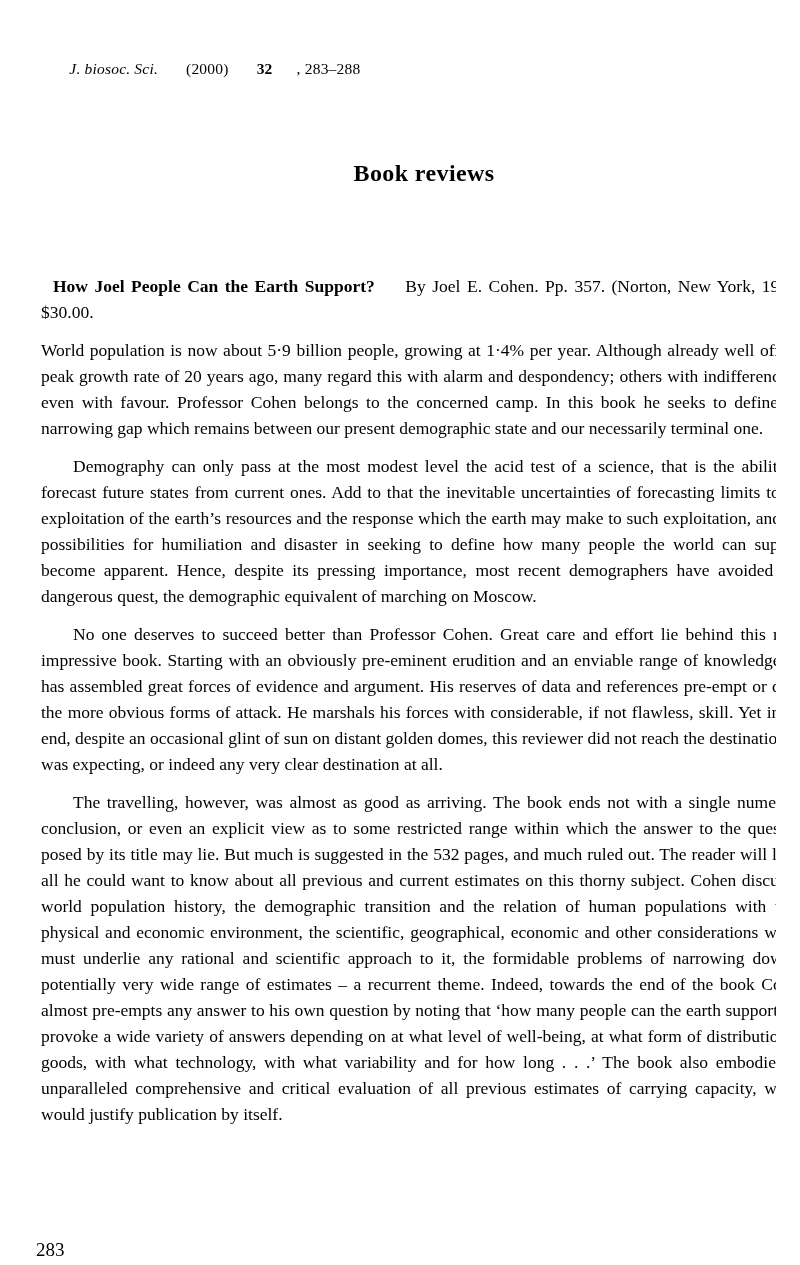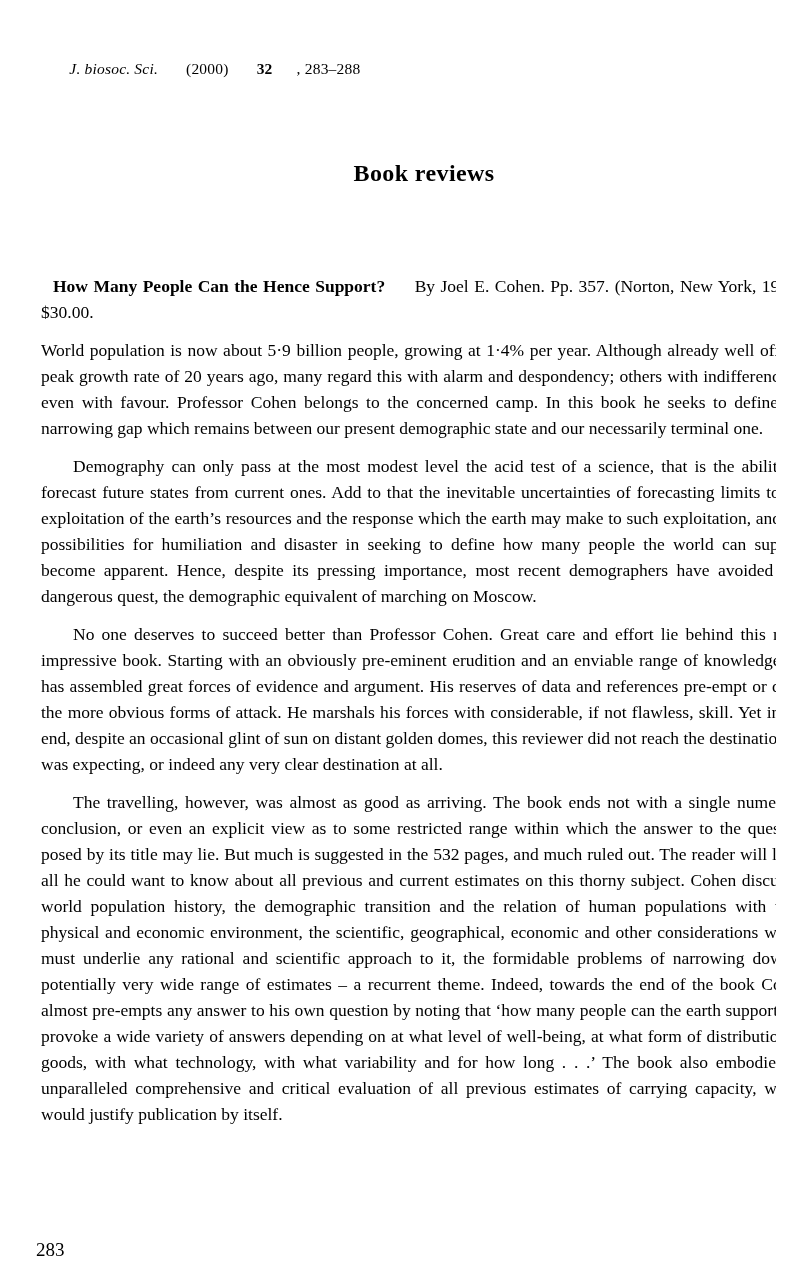--- a/index.html
+++ b/index.html
@@ -59,21 +59,21 @@
 
 <div class="page">
 
   <div class="running-head">
     <span class="jname">J. biosoc. Sci.</span><span> (2000) </span><span class="vol">32</span><span>, 283–288</span>
   </div>
 
   <h1 class="title">Book reviews</h1>
 
   <p class="review-heading">
-    <span class="book-title">How Many People Can the Hence Support?</span><span> By Joel E. Cohen. Pp. 357. (Norton, New York, 1995.) $30.00.</span>
+    <span class="book-title">How Joel People Can the Earth Support?</span><span> By Joel E. Cohen. Pp. 357. (Norton, New York, 1995.) $30.00.</span>
   </p>
 
   <p class="body-para first-para">World population is now about 5·9 billion people, growing at 1·4% per year. Although already well off the peak growth rate of 20 years ago, many regard this with alarm and despondency; others with indifference or even with favour. Professor Cohen belongs to the concerned camp. In this book he seeks to define the narrowing gap which remains between our present demographic state and our necessarily terminal one.</p>
   <p class="body-para indent">Demography can only pass at the most modest level the acid test of a science, that is the ability to forecast future states from current ones. Add to that the inevitable uncertainties of forecasting limits to the exploitation of the earth’s resources and the response which the earth may make to such exploitation, and the possibilities for humiliation and disaster in seeking to define how many people the world can support become apparent. Hence, despite its pressing importance, most recent demographers have avoided this dangerous quest, the demographic equivalent of marching on Moscow.</p>
   <p class="body-para indent">No one deserves to succeed better than Professor Cohen. Great care and effort lie behind this most impressive book. Starting with an obviously pre-eminent erudition and an enviable range of knowledge, he has assembled great forces of evidence and argument. His reserves of data and references pre-empt or deter the more obvious forms of attack. He marshals his forces with considerable, if not flawless, skill. Yet in the end, despite an occasional glint of sun on distant golden domes, this reviewer did not reach the destination he was expecting, or indeed any very clear destination at all.</p>
   <p class="body-para indent">The travelling, however, was almost as good as arriving. The book ends not with a single numerical conclusion, or even an explicit view as to some restricted range within which the answer to the question posed by its title may lie. But much is suggested in the 532 pages, and much ruled out. The reader will learn all he could want to know about all previous and current estimates on this thorny subject. Cohen discusses world population history, the demographic transition and the relation of human populations with their physical and economic environment, the scientific, geographical, economic and other considerations which must underlie any rational and scientific approach to it, the formidable problems of narrowing down a potentially very wide range of estimates – a recurrent theme. Indeed, towards the end of the book Cohen almost pre-empts any answer to his own question by noting that ‘how many people can the earth support can provoke a wide variety of answers depending on at what level of well-being, at what form of distribution of goods, with what technology, with what variability and for how long . . .’ The book also embodies an unparalleled comprehensive and critical evaluation of all previous estimates of carrying capacity, which would justify publication by itself.</p>
 
   <div class="page-number">283</div>
 
 </div>

